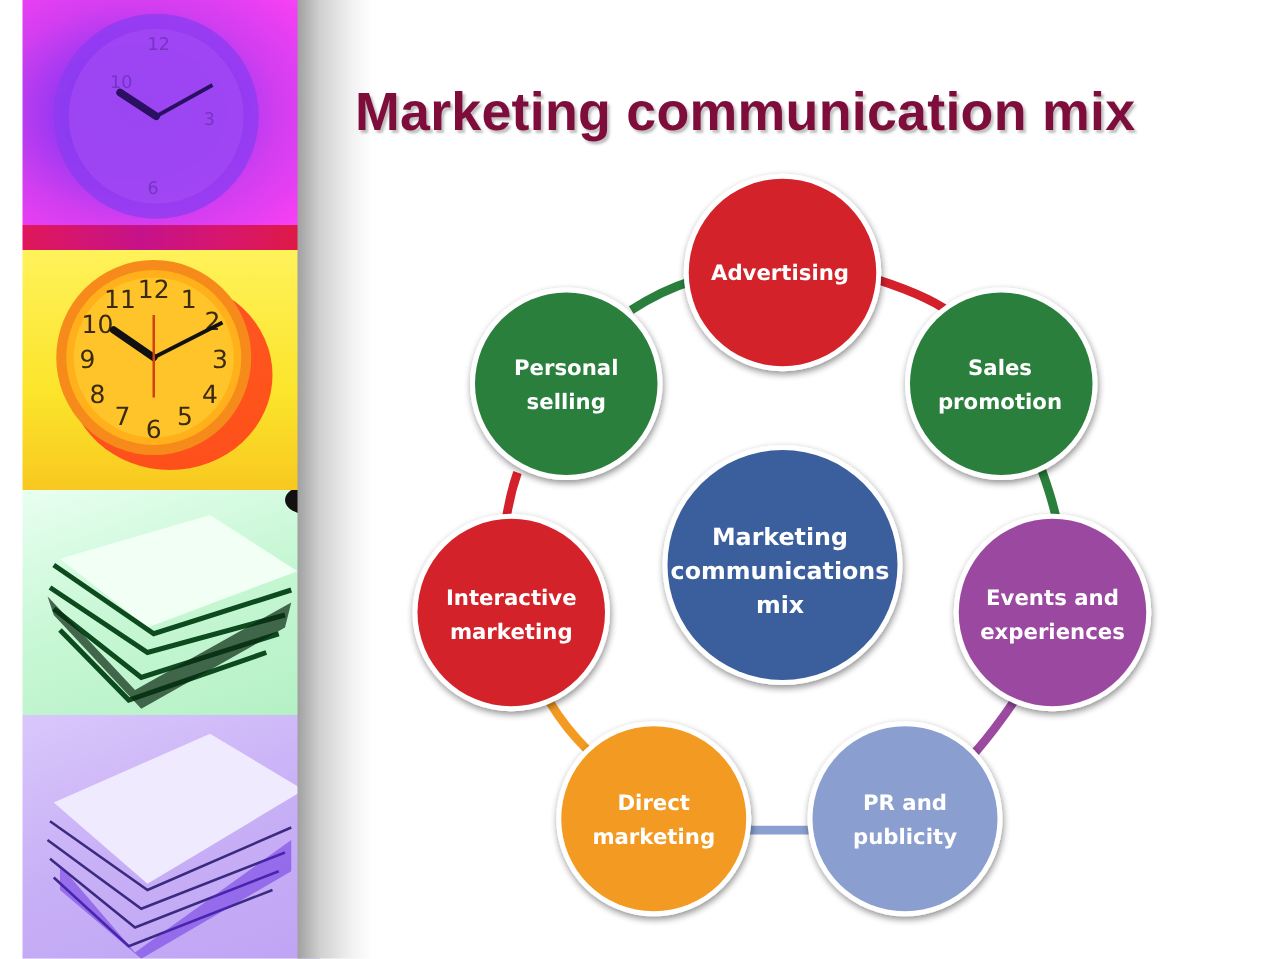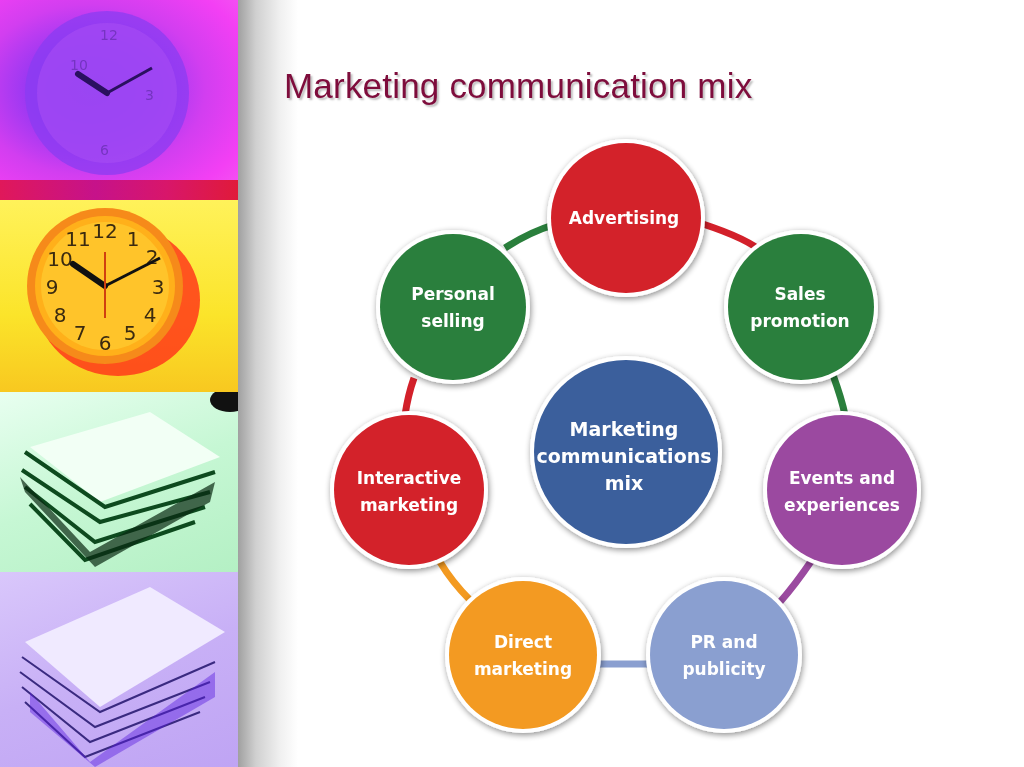--- a/index.html
+++ b/index.html
@@ -1,25 +1,25 @@
 <!DOCTYPE html>
 <html><head>
   <meta charset="utf-8">
   <style>
     html, body { margin:0; padding:0; }
     body { width:1024px; height:767px; position:relative; overflow:hidden; background:#ffffff; font-family:"DejaVu Sans", sans-serif; }
-    .left-strip { position:absolute; left:0; top:0; width:198px; height:767px; }
+    .left-strip { position:absolute; left:18px; top:0; width:198px; height:767px; }
     .panel { position:absolute; left:0; width:238px; overflow:hidden; }
     .p1 { top:0; height:200px; background:radial-gradient(ellipse at 38% 45%, #7b3cf0 0%, #9a38f2 30%, #d23ef0 55%, #f33ff4 80%, #f55af0 100%); }
     .p1 .bar { position:absolute; left:0; bottom:0; width:238px; height:20px; background:linear-gradient(90deg,#e0185a,#c6128a 40%, #d8166a 70%, #e01a3a); }
     .p2 { top:200px; height:192px; background:linear-gradient(180deg,#fff25a 0%, #fbe42a 60%, #f8c820 100%); }
     .p3 { top:392px; height:180px; background:linear-gradient(160deg,#e8fff0 0%, #c6f7d4 50%, #b4f0c4 100%); }
     .p4 { top:572px; height:195px; background:linear-gradient(160deg,#d9c7fb 0%, #c8b0f6 50%, #bfa4f4 100%); }
     .shade { position:absolute; left:238px; top:0; width:60px; height:767px; background:linear-gradient(90deg,#a0a0a0 0%, #d0d0d0 30%, #f0f0f0 70%, #ffffff 100%); }
-    .title { position:absolute; left:284px; top:66px; font-family:"Liberation Sans", sans-serif; font-size:35px; color:#7e0d3c; text-shadow:2px 2px 2px rgba(0,0,0,0.25); letter-spacing:0.2px; white-space:nowrap; }
+    .title { position:absolute; left:284px; top:66px; font-family:"Liberation Sans", sans-serif; font-size:43px; color:#7e0d3c; text-shadow:2px 2px 2px rgba(0,0,0,0.25); letter-spacing:0.2px; white-space:nowrap;font-weight:bold; }
     svg.diagram { position:absolute; left:0; top:0; }
     .node-label { font-family:"DejaVu Sans", sans-serif; font-weight:bold; fill:#ffffff; font-size:17px; text-anchor:middle; }
     .center-label { font-size:19px; }
   </style>
 </head>
 <body>
 
 <div class="left-strip">
   <div class="panel p1">
     <svg width="238" height="200">

